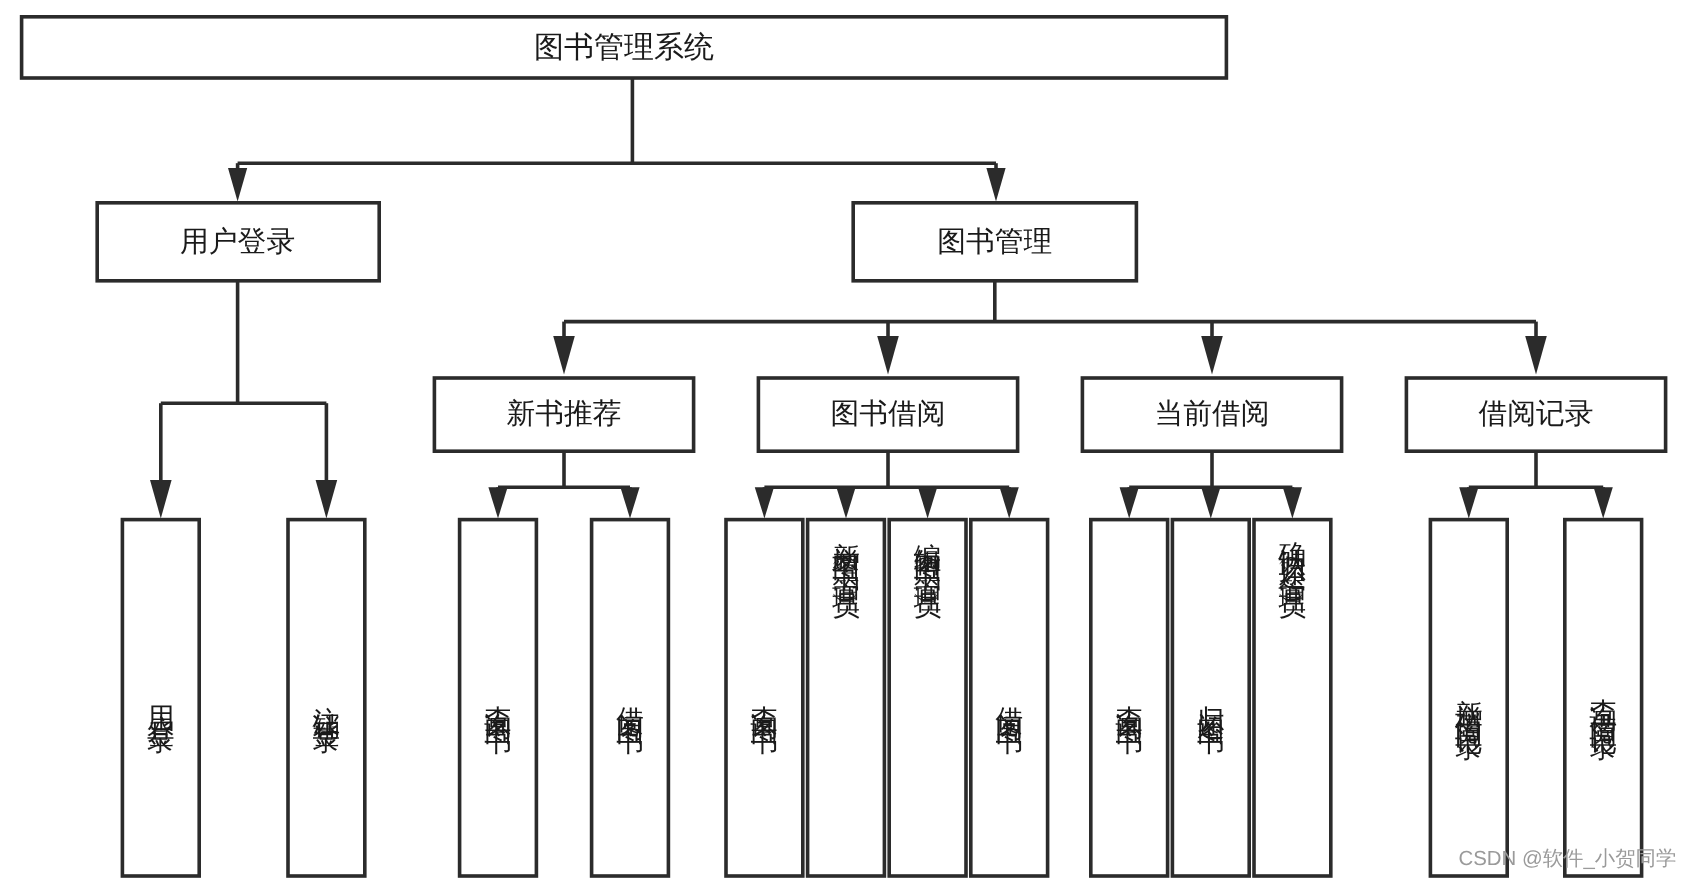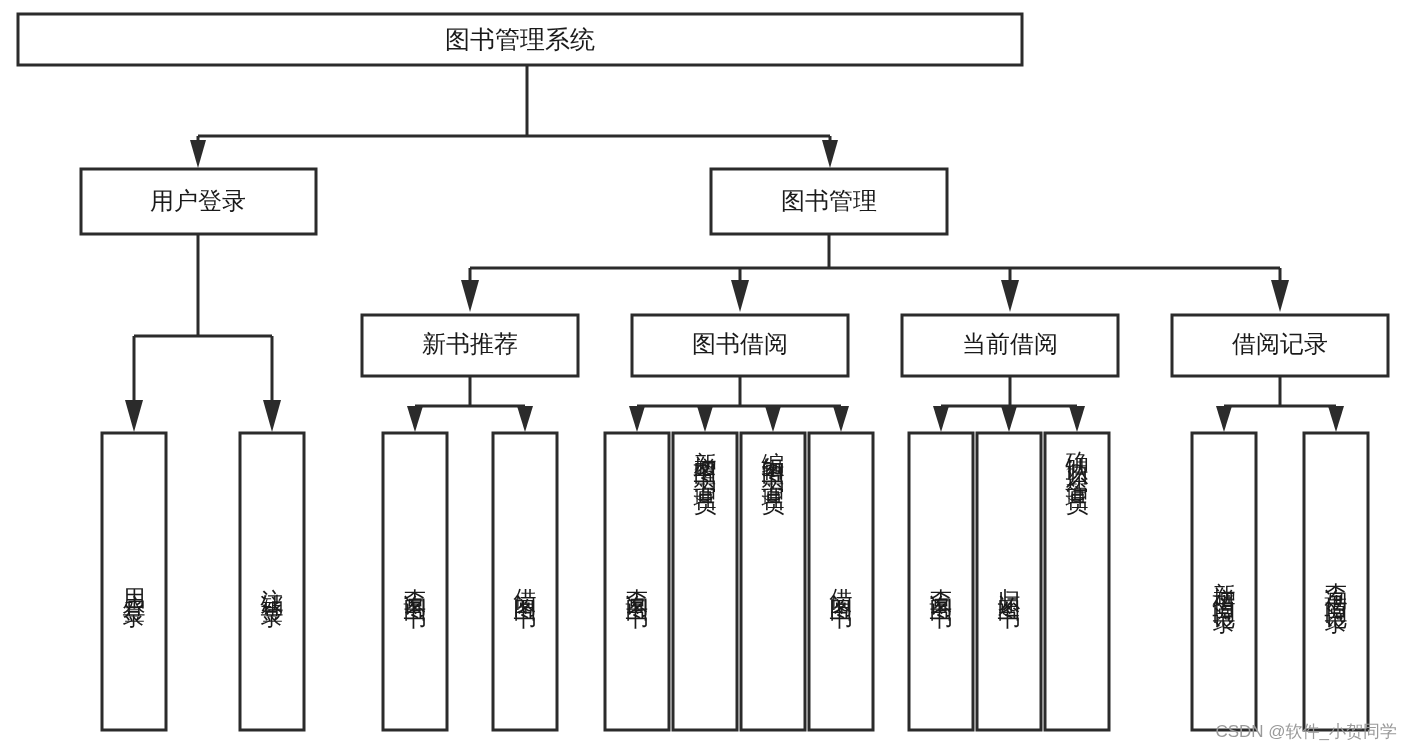--- a/index.html
+++ b/index.html
@@ -64,21 +64,21 @@
     font-family: "Liberation Sans", "DejaVu Sans", sans-serif;
     font-size: 23px;
     line-height: 1;
     letter-spacing: 6px;
     color: #1a1a1a;
     white-space: nowrap;
   }
   #watermark {
     position: absolute;
     right: 8px;
-    bottom: 4px;
+    bottom: 20px;
     font-family: "Liberation Sans", "DejaVu Sans", sans-serif;
     font-size: 17px;
     color: #9a9a9a;
     white-space: nowrap;
     user-select: none;
   }
 </style>
 </head>
 <body>
 

